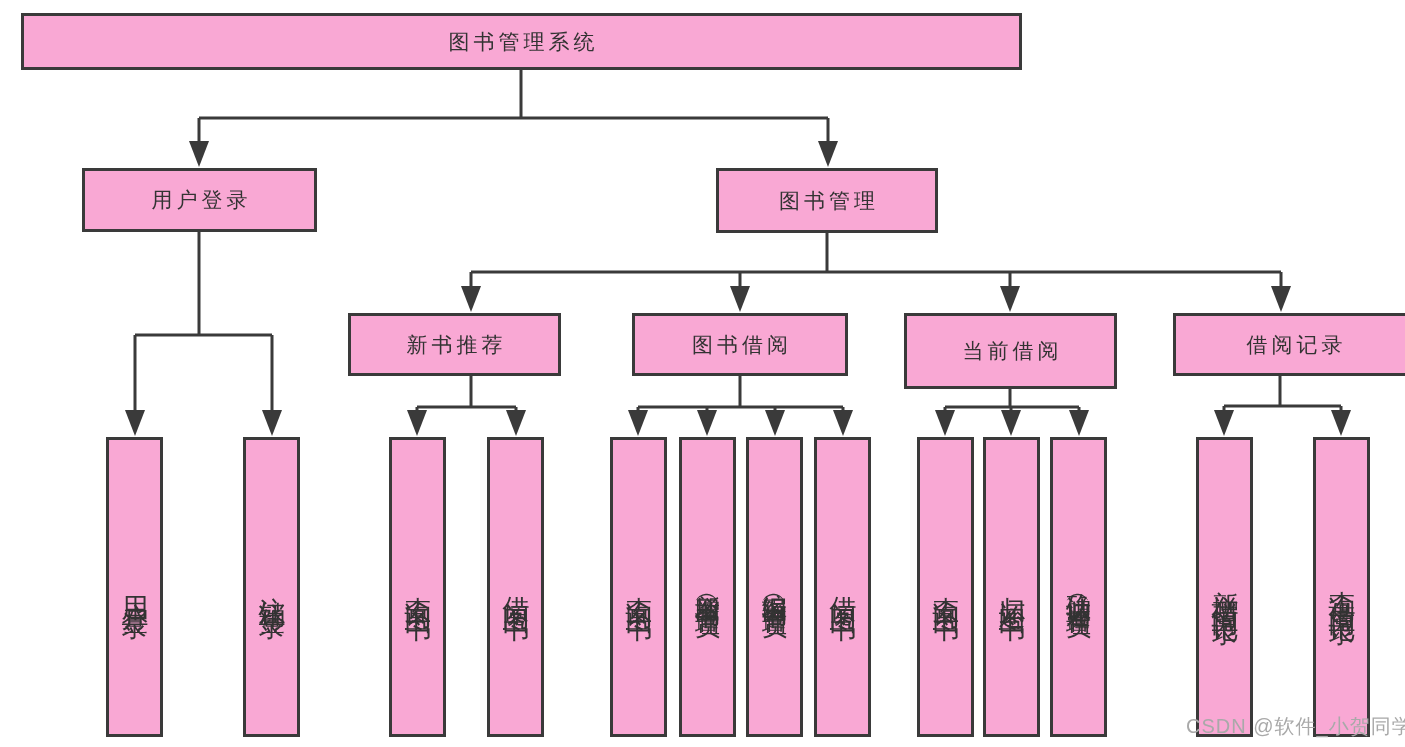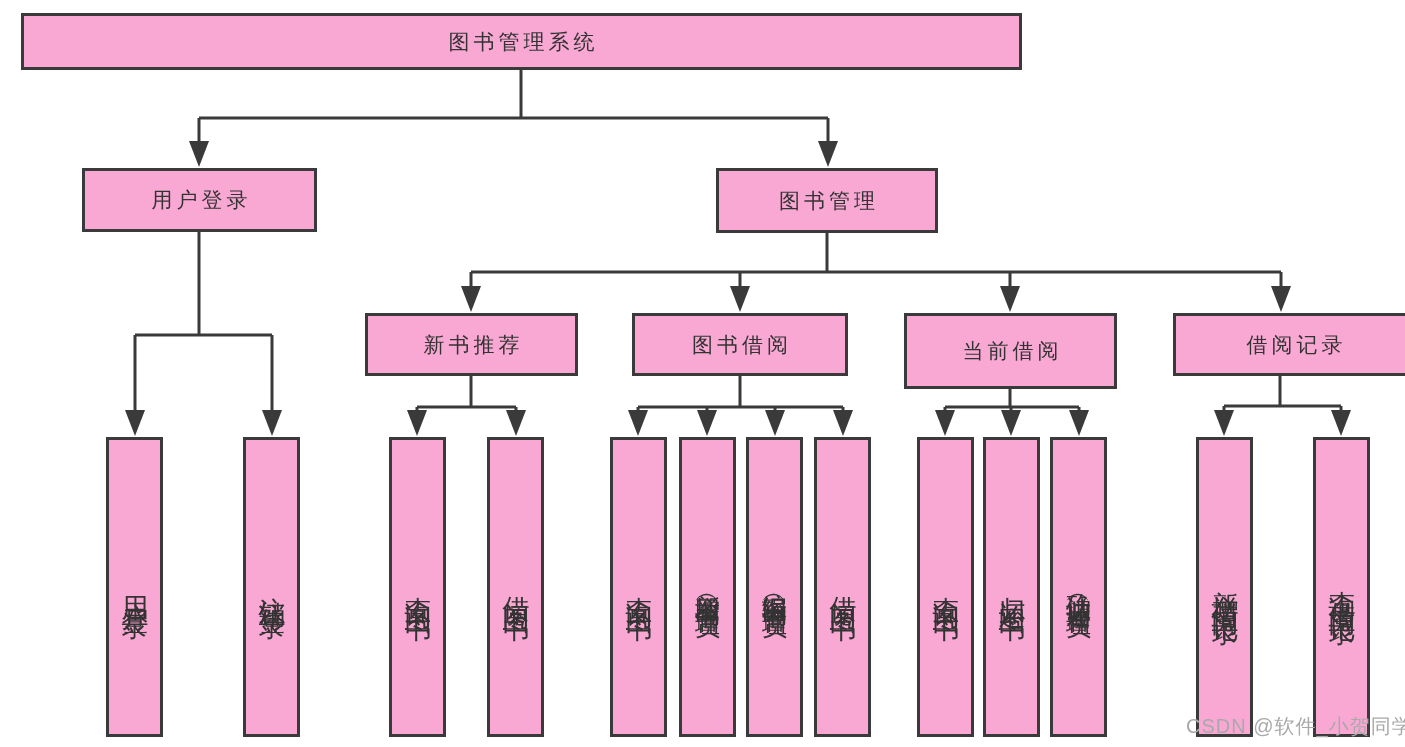--- a/index.html
+++ b/index.html
@@ -21,21 +21,21 @@
     writing-mode:vertical-rl; text-orientation:mixed;
     font-size:27px; letter-spacing:6px; line-height:1;
     width:57px; top:437px; height:300px;
   }
   .vbox.long { font-size:25px; letter-spacing:3px; }
 
   
   .b-root { left:21px;  top:13px;  width:1001px; height:57px; }
   .b-l2a  { left:82px;  top:168px; width:235px;  height:64px; }
   .b-l2b  { left:716px; top:168px; width:222px;  height:65px; }
-  .b-l3a  { left:365px; top:313px; width:213px;  height:63px; }
+  .b-l3a  { left:348px; top:313px; width:213px;  height:63px; }
   .b-l3b  { left:632px; top:313px; width:216px;  height:63px; }
   .b-l3c  { left:904px; top:313px; width:213px;  height:76px; }
   .b-l3d  { left:1173px;top:313px; width:243px;  height:63px; }
 
   
   .v1  { left:106px;  }
   .v2  { left:243px;  }
   .v3  { left:389px;  }
   .v4  { left:487px;  }
   .v5  { left:610px;  }

